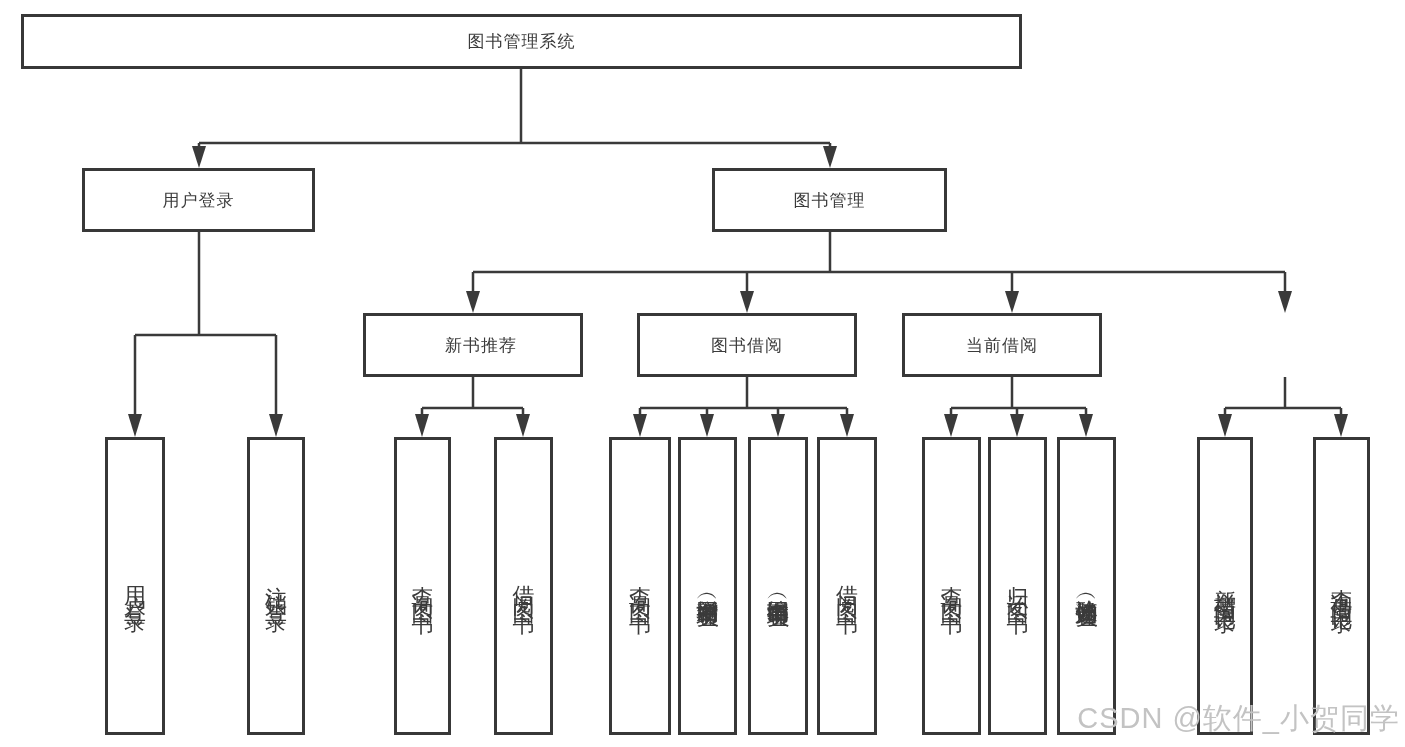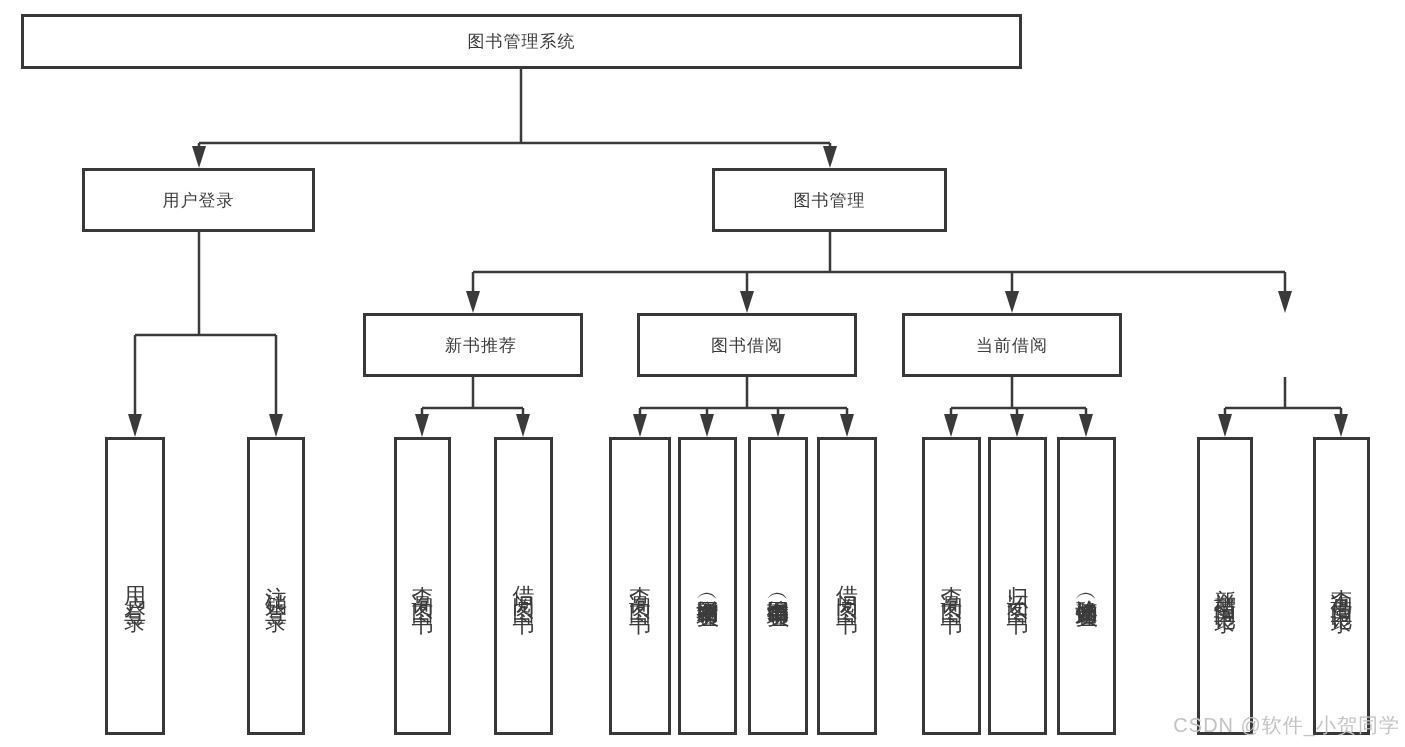--- a/index.html
+++ b/index.html
@@ -21,21 +21,21 @@
   .leaf{font-size:22px;}
   .leaf .vtext{
     writing-mode:vertical-rl;text-orientation:mixed;
     line-height:1;display:block;
   }
   .sp4{letter-spacing:9px;}
   .sp6{letter-spacing:5px;}
   .sp10{letter-spacing:1px;}
   .watermark{
     position:absolute;right:5px;bottom:8px;
-    color:var(--watermark-text);font-size:20px;letter-spacing:1px;
+    color:var(--watermark-text);font-size:29px;letter-spacing:1px;
     white-space:nowrap;
   }
 </style>
 </head>
 <body>
 
 <div class="stage">
 
   <svg class="wires" viewBox="0 0 1405 747" xmlns="http://www.w3.org/2000/svg">
 
@@ -97,21 +97,21 @@
   <div class="node" style="left:712px;top:168px;width:235px;height:64px;">
     <span>图书管理</span>
   </div>
 
   <div class="node" style="left:363px;top:313px;width:220px;height:64px;padding-left:16px;">
     <span>新书推荐</span>
   </div>
   <div class="node" style="left:637px;top:313px;width:220px;height:64px;">
     <span>图书借阅</span>
   </div>
-  <div class="node" style="left:902px;top:313px;width:220px;height:64px;">
+  <div class="node" style="left:902px;top:313px;width:200px;height:64px;">
     <span>当前借阅</span>
   </div>
 
   <div class="node leaf" style="left:105px;top:437px;width:60px;height:298px;">
     <span class="vtext sp4">用户登录</span>
   </div>
   <div class="node leaf" style="left:247px;top:437px;width:58px;height:298px;">
     <span class="vtext sp4">注销登录</span>
   </div>
 

